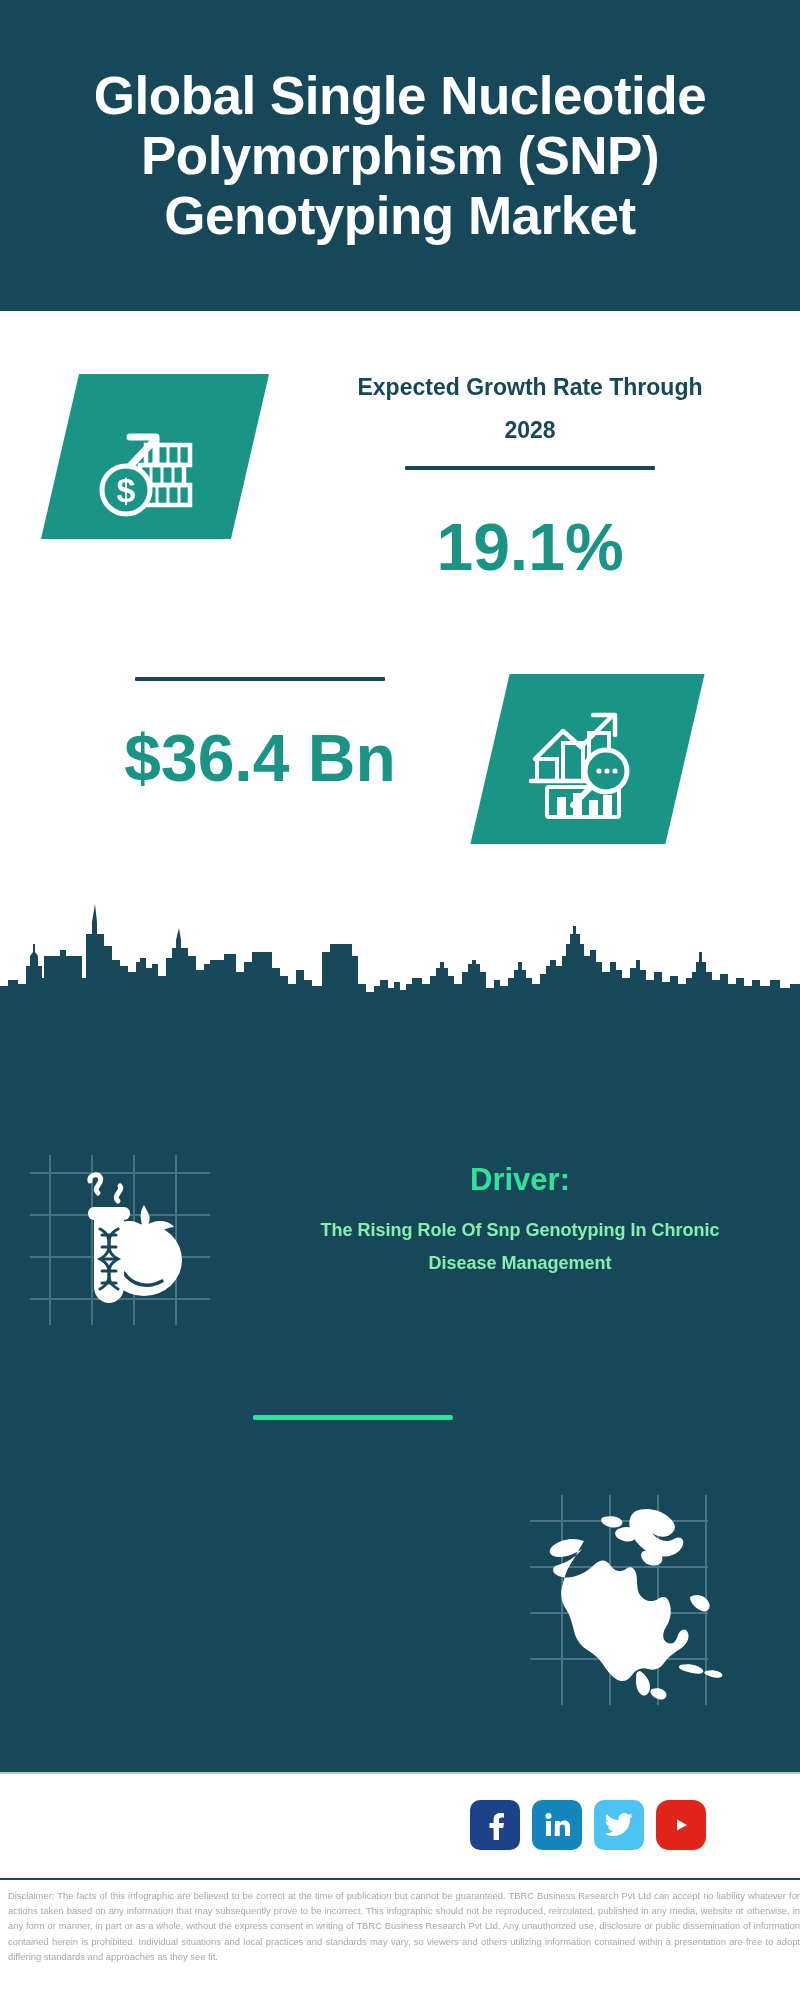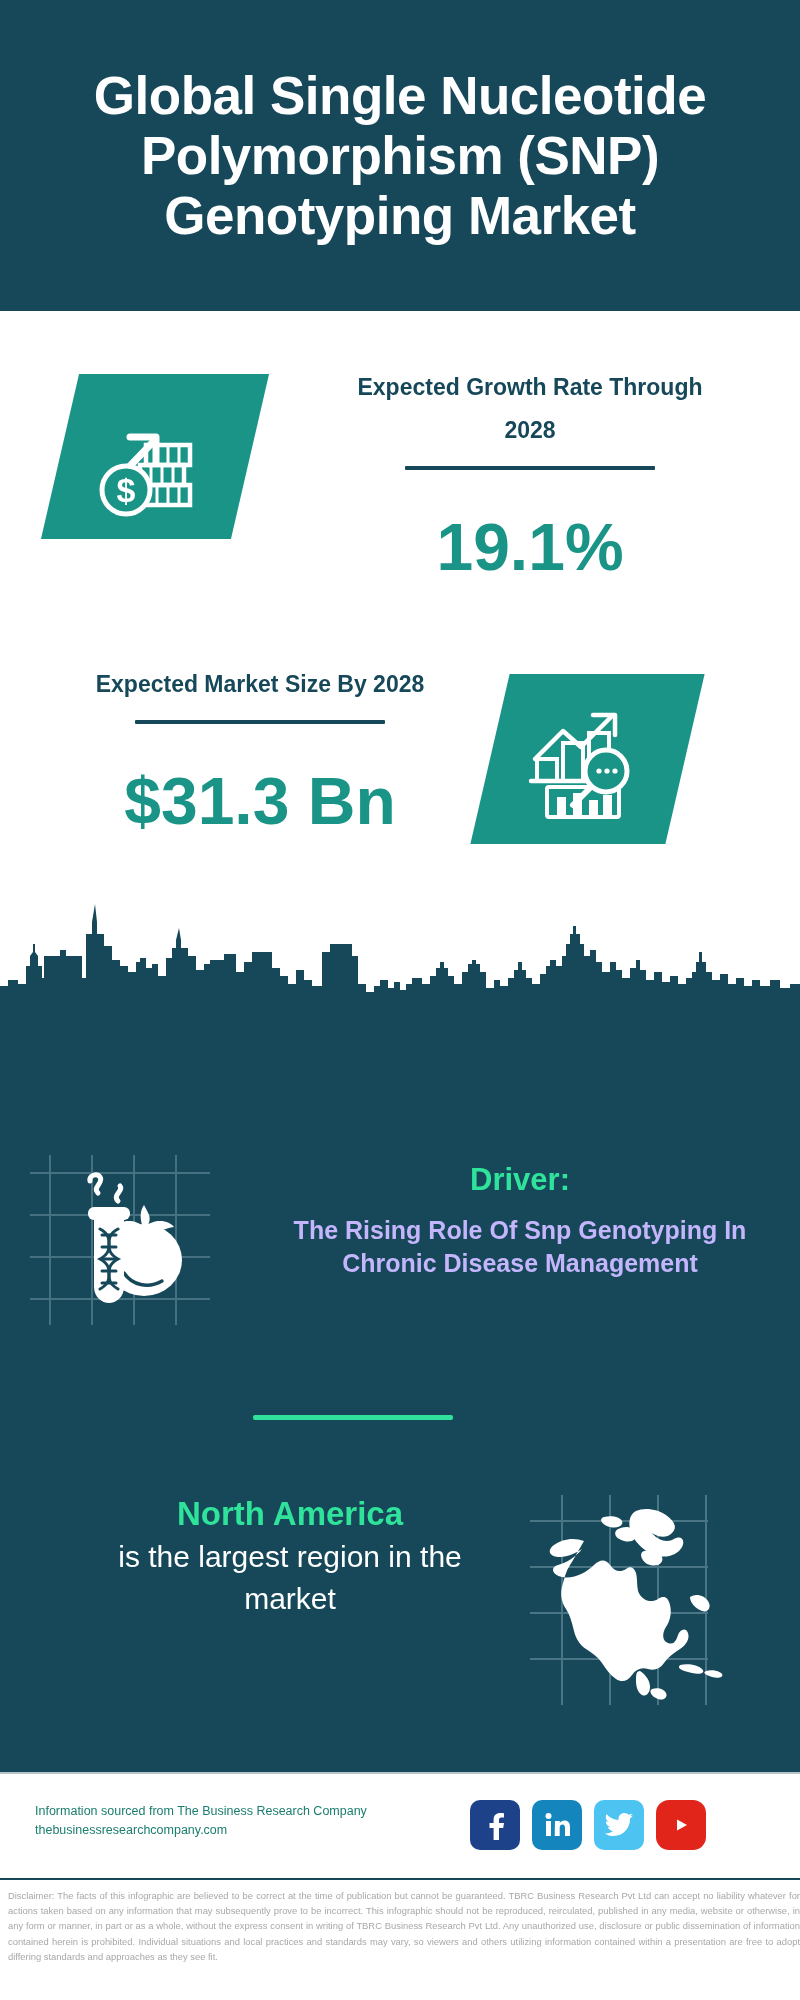--- a/index.html
+++ b/index.html
@@ -86,21 +86,21 @@
   .driver-icon{
     position:absolute;left:48px;top:165px;width:150px;height:150px;
   }
   .driver-text{
     position:absolute;left:290px;top:160px;width:460px;text-align:center;
   }
   .driver-heading{
     color:#2fe39b;font-size:31px;line-height:40px;font-weight:bold;margin-bottom:14px;
   }
   .driver-body{
-    color:#c4b5fd;font-size:25px;line-height:33px;font-weight:bold;
+    color:#86efac;font-size:18px;line-height:33px;font-weight:bold;
   }
   .divider{
     position:absolute;left:253px;top:415px;width:200px;height:5px;
     background:#2fe39b;border-radius:2px;
   }
   .region-text{
     position:absolute;left:85px;top:492px;width:410px;text-align:center;
   }
   .region-name{
     color:#2fe39b;font-size:33px;line-height:44px;font-weight:bold;
@@ -192,23 +192,22 @@
     </div>
     <div class="stat1-text">
       <div class="stat-label">Expected Growth Rate Through 2028</div>
       <div class="rule"></div>
       <div class="stat-value">19.1%</div>
     </div>
   </div>
 
   <div class="stat2">
     <div class="stat2-text">
-      <div class="stat-label">Expected Market Size By 2028</div>
       <div class="rule"></div>
-      <div class="stat-value">$31.3 Bn</div>
+      <div class="stat-value">$36.4 Bn</div>
     </div>
     <div class="par-right"></div>
     <div class="par-right-inner">
       <svg width="130" height="125" viewBox="0 0 130 125" fill="none" aria-hidden="true">
 
         <path d="M12 62 L40 34 L58 50 L88 20" stroke="#fff" stroke-width="4.5" fill="none" stroke-linecap="round" stroke-linejoin="round"></path>
         <path d="M70 18 L92 18 L92 38" stroke="#fff" stroke-width="4.5" fill="none" stroke-linecap="round" stroke-linejoin="round"></path>
 
         <rect x="14" y="62" width="20" height="22" stroke="#fff" stroke-width="4" fill="none"></rect>
         <rect x="40" y="46" width="20" height="38" stroke="#fff" stroke-width="4" fill="none"></rect>
@@ -274,24 +273,20 @@
       </g>
     </svg>
 
     <div class="driver-text">
       <div class="driver-heading">Driver:</div>
       <div class="driver-body">The Rising Role Of Snp Genotyping In Chronic Disease Management</div>
     </div>
 
     <div class="divider"></div>
 
-    <div class="region-text">
-      <div class="region-name">North America</div>
-      <div class="region-sub">is the largest region in the market</div>
-    </div>
 
     <div class="map-wrap">
       <svg class="map-grid" viewBox="0 0 240 230">
         <g stroke="#7fa3ae" stroke-width="2" fill="none">
           <line x1="32" y1="10" x2="32" y2="220"></line>
           <line x1="80" y1="10" x2="80" y2="220"></line>
           <line x1="128" y1="10" x2="128" y2="220"></line>
           <line x1="176" y1="10" x2="176" y2="220"></line>
           <line x1="0" y1="36" x2="178" y2="36"></line>
           <line x1="0" y1="82" x2="178" y2="82"></line>
@@ -309,24 +304,20 @@
         <path fill="#ffffff" d="M150 104 C156 100 164 102 168 108 C172 114 168 120 162 118 C156 116 150 110 150 104 Z"></path>
         <path fill="#ffffff" d="M78 36 C86 32 94 34 96 40 C98 46 92 50 84 48 C76 46 72 40 78 36 Z"></path>
         <path fill="#ffffff" d="M64 24 C72 22 80 24 82 28 C84 32 78 36 70 34 C62 32 58 26 64 24 Z"></path>
         <path fill="#ffffff" d="M104 58 C112 56 120 58 122 64 C124 70 118 74 110 72 C102 70 98 60 104 58 Z"></path>
       </svg>
     </div>
   </div>
 
   <div class="footer">
     <div class="footer-line-top"></div>
-    <div class="footer-text">
-      <div>Information sourced from The Business Research Company</div>
-      <div>thebusinessresearchcompany.com</div>
-    </div>
     <div class="socials">
       <div class="social s-fb">
         <svg width="26" height="30" viewBox="0 0 26 30" aria-hidden="true">
           <path fill="#fff" d="M17 30 V18 h4.2 l0.8-5H17v-3c0-1.4 0.4-2.4 2.5-2.4H22V3.2C21.6 3.1 20 3 18.2 3 14.3 3 11.6 5.3 11.6 9.6V13H7.5v5h4.1v12H17z"></path>
         </svg>
       </div>
       <div class="social s-li">
         <svg width="30" height="30" viewBox="0 0 30 30" aria-hidden="true">
           <rect x="4" y="11" width="5" height="15" fill="#fff"></rect>
           <circle cx="6.5" cy="6" r="3" fill="#fff"></circle>

